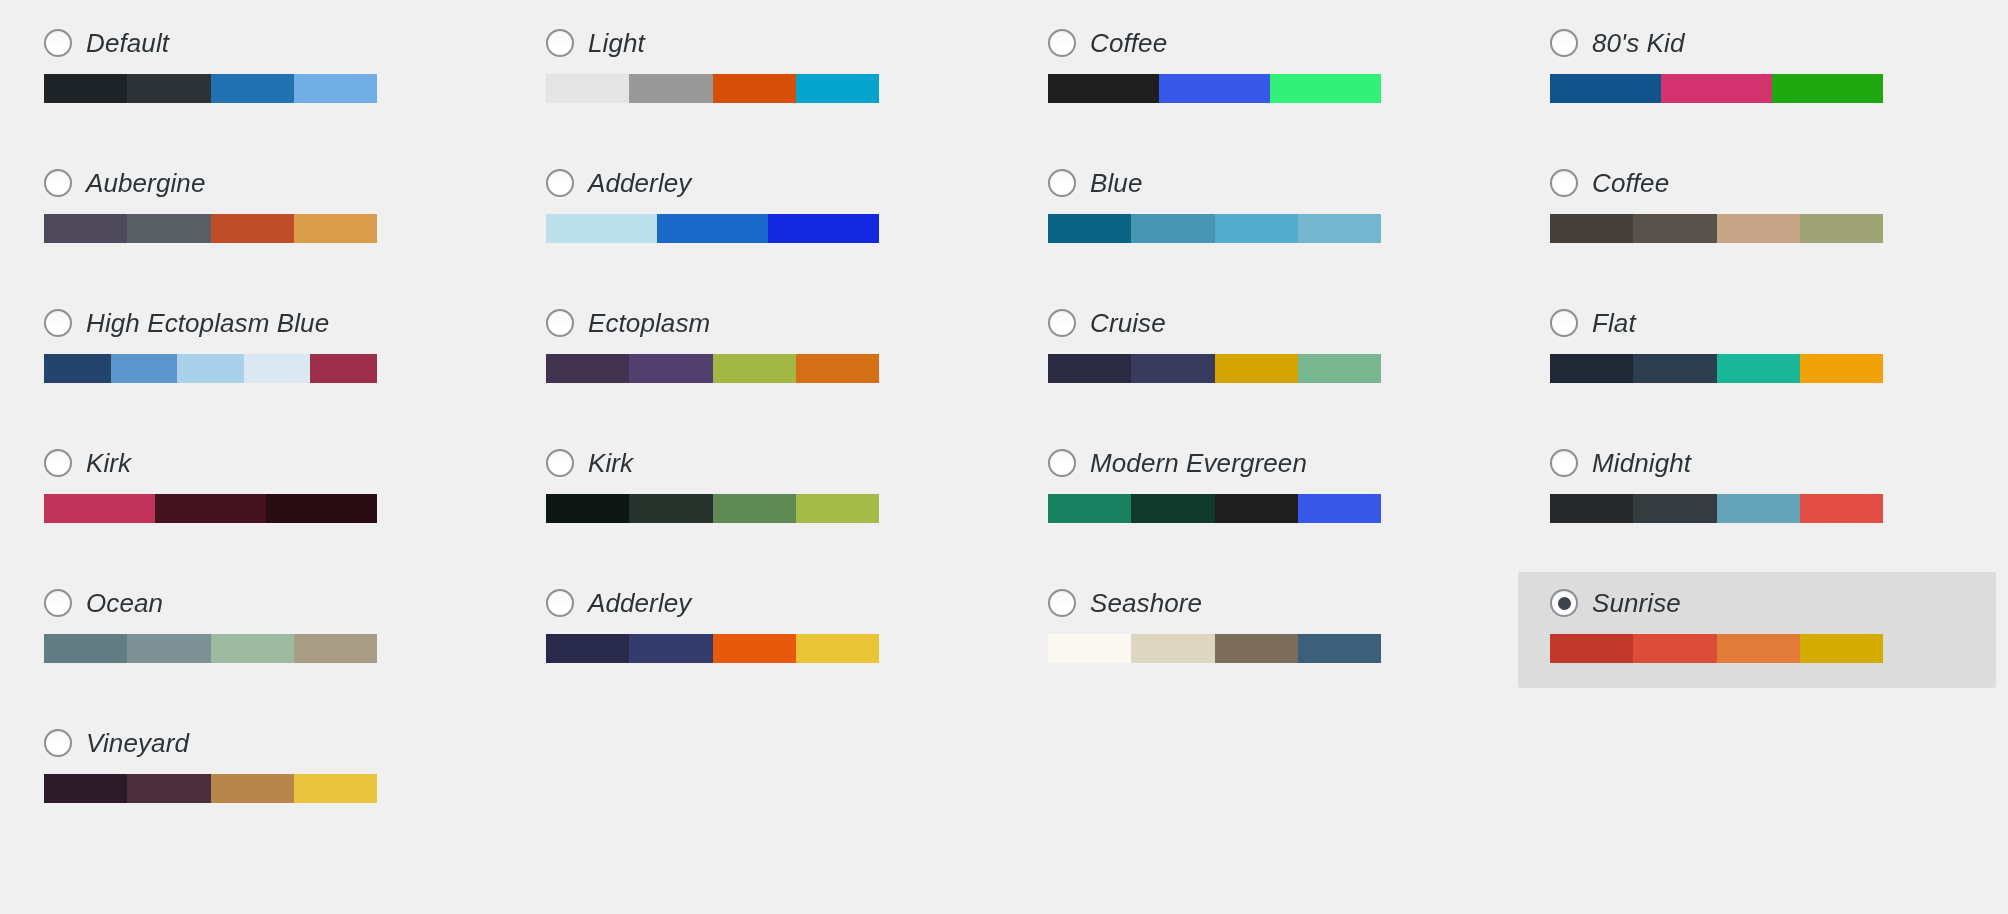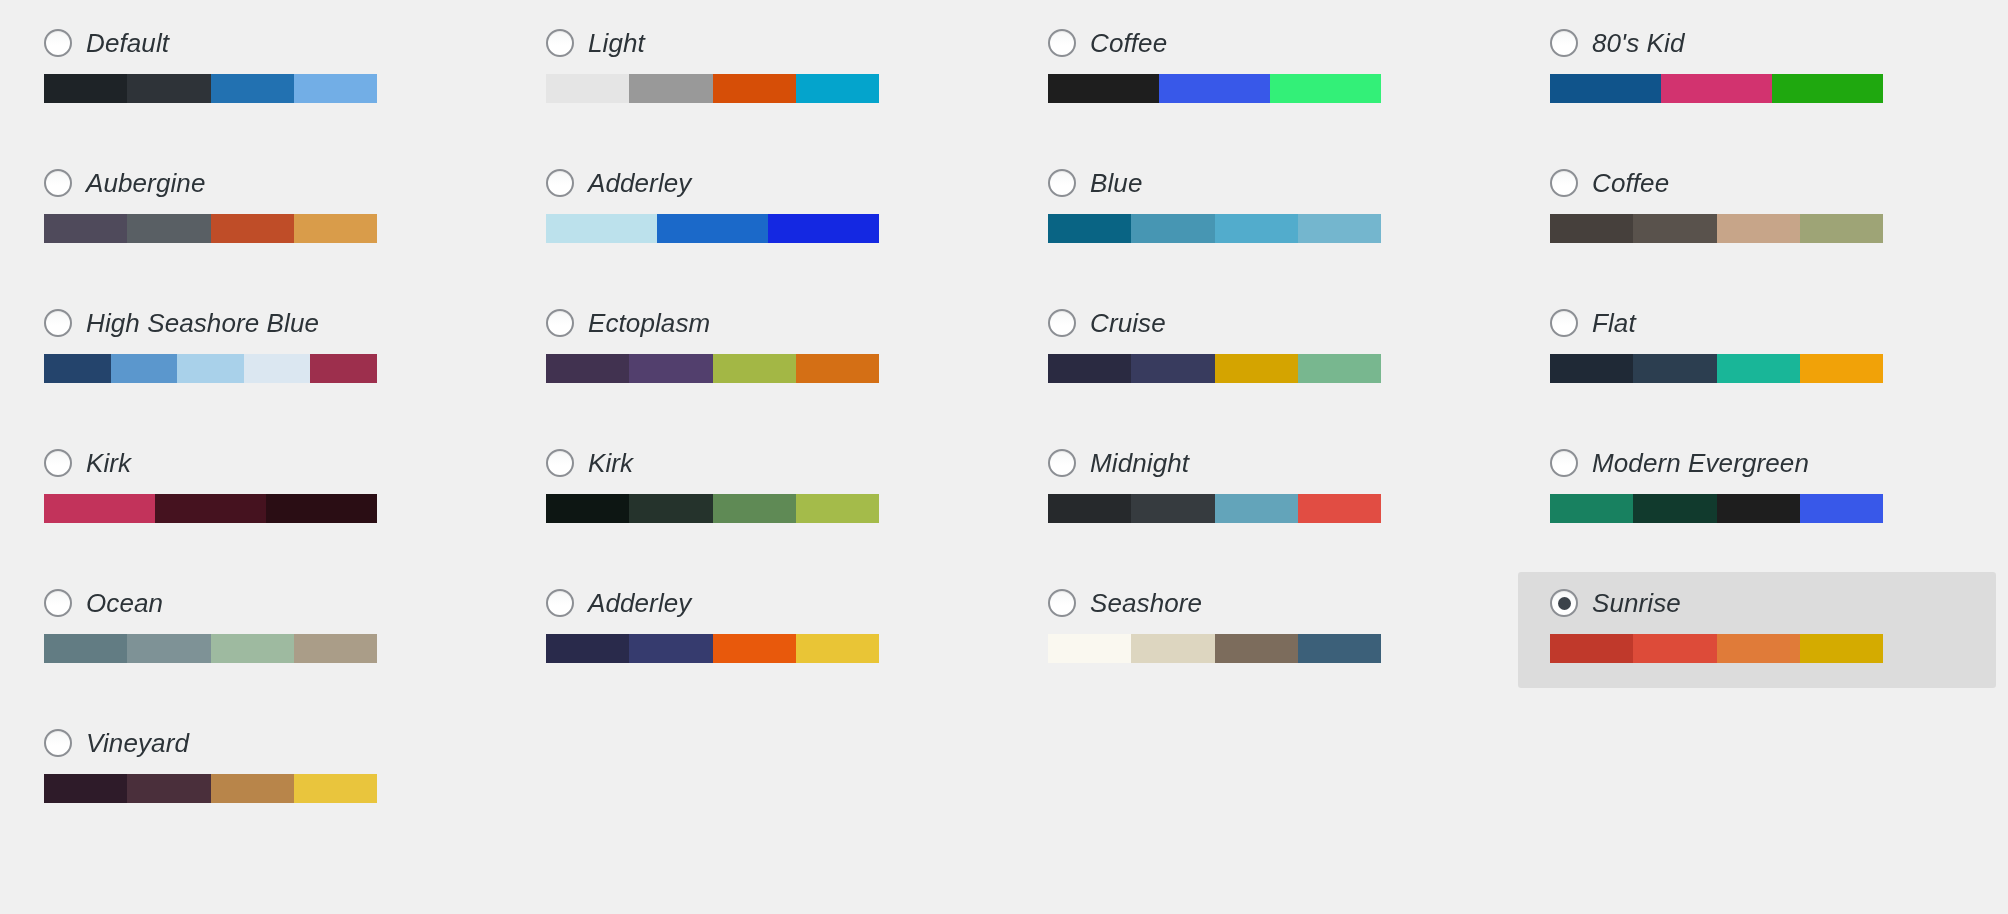--- a/index.html
+++ b/index.html
@@ -186,21 +186,21 @@
       <div class="swatch-bar">
         <span class="swatch" style="background: rgb(70, 64, 60);"></span>
         <span class="swatch" style="background: rgb(89, 82, 76);"></span>
         <span class="swatch" style="background: rgb(199, 165, 137);"></span>
         <span class="swatch" style="background: rgb(158, 164, 118);"></span>
       </div>
     </div>
     <div class="scheme-option">
       <div class="scheme-head">
         <span class="radio"></span>
-        <span class="scheme-label">High Seashore Blue</span>
+        <span class="scheme-label">High Ectoplasm Blue</span>
       </div>
       <div class="swatch-bar">
         <span class="swatch" style="background: rgb(36, 68, 108);"></span>
         <span class="swatch" style="background: rgb(91, 151, 205);"></span>
         <span class="swatch" style="background: rgb(169, 209, 234);"></span>
         <span class="swatch" style="background: rgb(219, 231, 241);"></span>
         <span class="swatch" style="background: rgb(157, 47, 77);"></span>
       </div>
     </div>
     <div class="scheme-option">
@@ -258,44 +258,44 @@
       <div class="swatch-bar">
         <span class="swatch" style="background: rgb(13, 22, 19);"></span>
         <span class="swatch" style="background: rgb(37, 51, 44);"></span>
         <span class="swatch" style="background: rgb(95, 138, 85);"></span>
         <span class="swatch" style="background: rgb(164, 187, 74);"></span>
       </div>
     </div>
     <div class="scheme-option">
       <div class="scheme-head">
         <span class="radio"></span>
+        <span class="scheme-label">Modern Evergreen</span>
+      </div>
+      <div class="swatch-bar">
+        <span class="swatch" style="background: rgb(24, 129, 96);"></span>
+        <span class="swatch" style="background: rgb(17, 58, 45);"></span>
+        <span class="swatch" style="background: rgb(30, 30, 30);"></span>
+        <span class="swatch" style="background: rgb(56, 88, 233);"></span>
+      </div>
+    </div>
+    <div class="scheme-option">
+      <div class="scheme-head">
+        <span class="radio"></span>
         <span class="scheme-label">Midnight</span>
       </div>
       <div class="swatch-bar">
         <span class="swatch" style="background: rgb(38, 41, 44);"></span>
         <span class="swatch" style="background: rgb(54, 59, 63);"></span>
         <span class="swatch" style="background: rgb(99, 164, 186);"></span>
         <span class="swatch" style="background: rgb(225, 77, 67);"></span>
       </div>
     </div>
     <div class="scheme-option">
       <div class="scheme-head">
         <span class="radio"></span>
-        <span class="scheme-label">Modern Evergreen</span>
-      </div>
-      <div class="swatch-bar">
-        <span class="swatch" style="background: rgb(24, 129, 96);"></span>
-        <span class="swatch" style="background: rgb(17, 58, 45);"></span>
-        <span class="swatch" style="background: rgb(30, 30, 30);"></span>
-        <span class="swatch" style="background: rgb(56, 88, 233);"></span>
-      </div>
-    </div>
-    <div class="scheme-option">
-      <div class="scheme-head">
-        <span class="radio"></span>
         <span class="scheme-label">Ocean</span>
       </div>
       <div class="swatch-bar">
         <span class="swatch" style="background: rgb(98, 124, 131);"></span>
         <span class="swatch" style="background: rgb(126, 146, 150);"></span>
         <span class="swatch" style="background: rgb(158, 186, 160);"></span>
         <span class="swatch" style="background: rgb(170, 157, 136);"></span>
       </div>
     </div>
     <div class="scheme-option">

